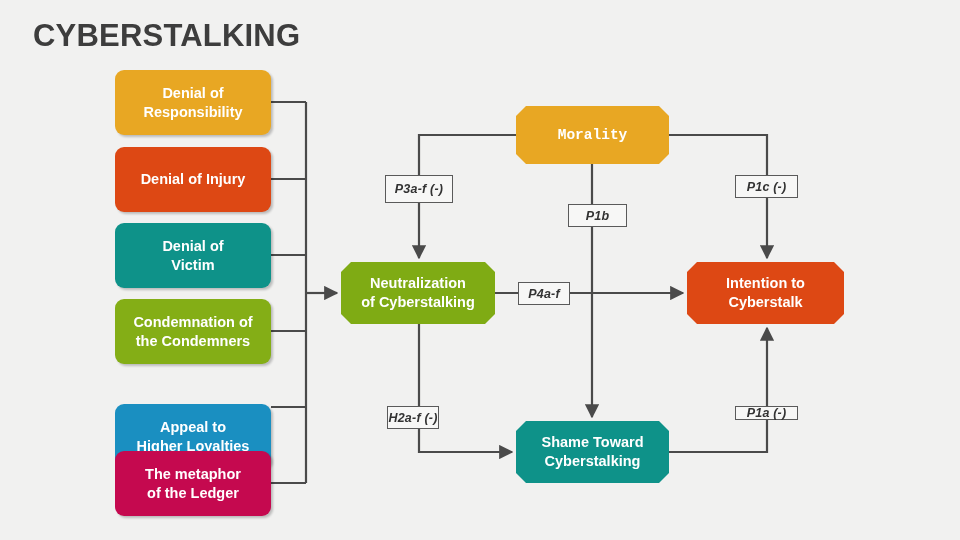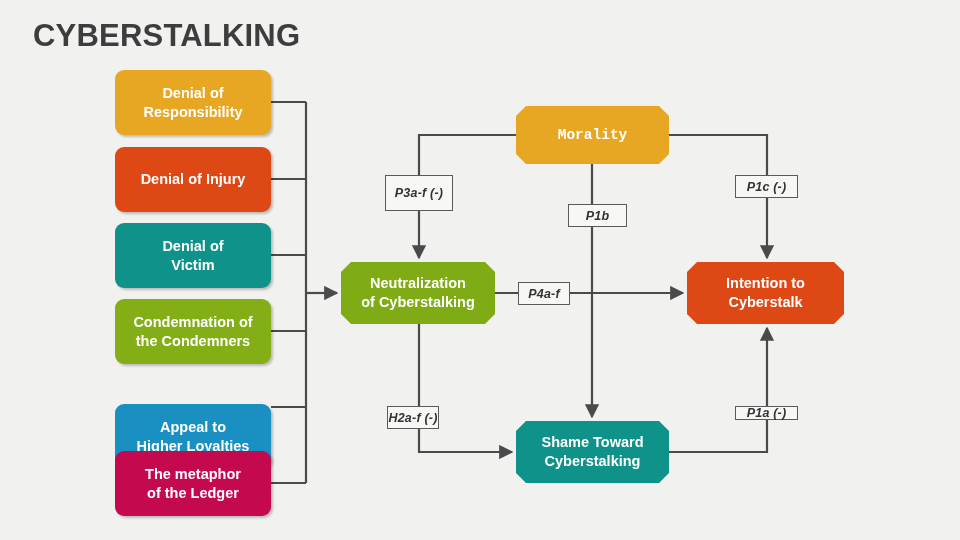--- a/index.html
+++ b/index.html
@@ -103,20 +103,20 @@
 of the Ledger</div>
 
   <div class="node oct" style="left:341px;top:262px;width:154px;height:62px;background:#7fab14;">Neutralization
 of Cyberstalking</div>
   <div class="node oct" style="left:516px;top:106px;width:153px;height:58px;background:#e8a723;font-family:Liberation Mono, monospace;">Morality</div>
   <div class="node oct" style="left:687px;top:262px;width:157px;height:62px;background:#dd4814;">Intention to
 Cyberstalk</div>
   <div class="node oct" style="left:516px;top:421px;width:153px;height:62px;background:#0e9289;">Shame Toward
 Cyberstalking</div>
 
-  <div class="edge-label" style="left:385px;top:175px;width:68px;height:36px;">P3a-f (-)</div>
+  <div class="edge-label" style="left:385px;top:175px;width:68px;height:28px;">P3a-f (-)</div>
   <div class="edge-label" style="left:568px;top:204px;width:59px;height:23px;">P1b</div>
   <div class="edge-label" style="left:735px;top:175px;width:63px;height:23px;">P1c (-)</div>
   <div class="edge-label" style="left:518px;top:282px;width:52px;height:23px;">P4a-f</div>
   <div class="edge-label" style="left:387px;top:406px;width:52px;height:23px;">H2a-f (-)</div>
   <div class="edge-label" style="left:735px;top:406px;width:63px;height:14px;">P1a (-)</div>
 
 </div>
 
 </body></html>

